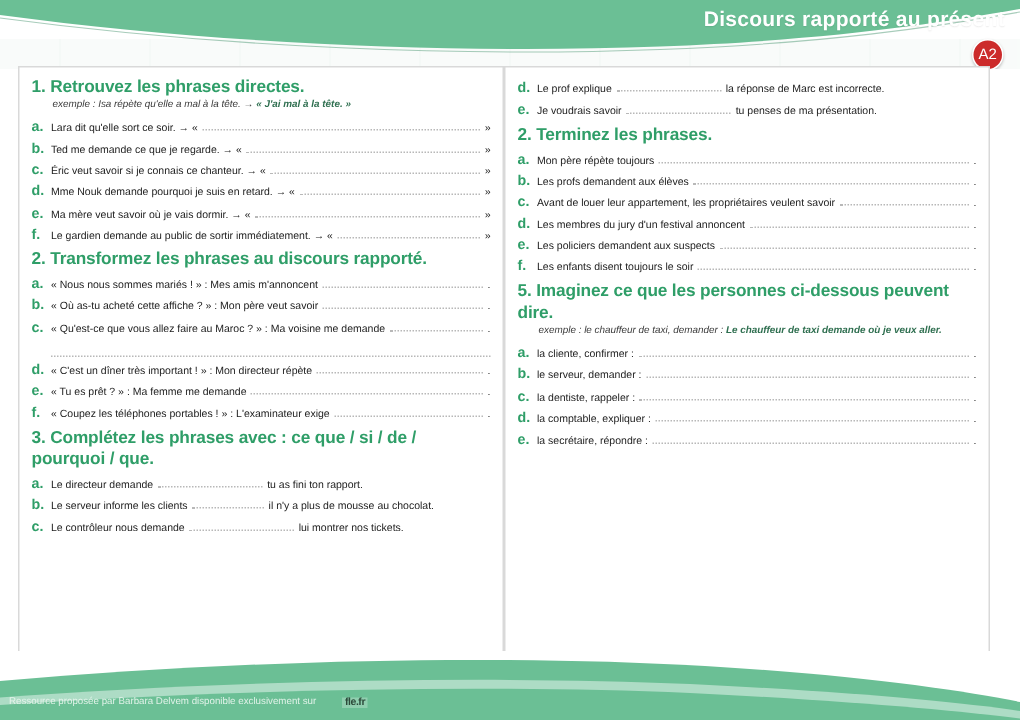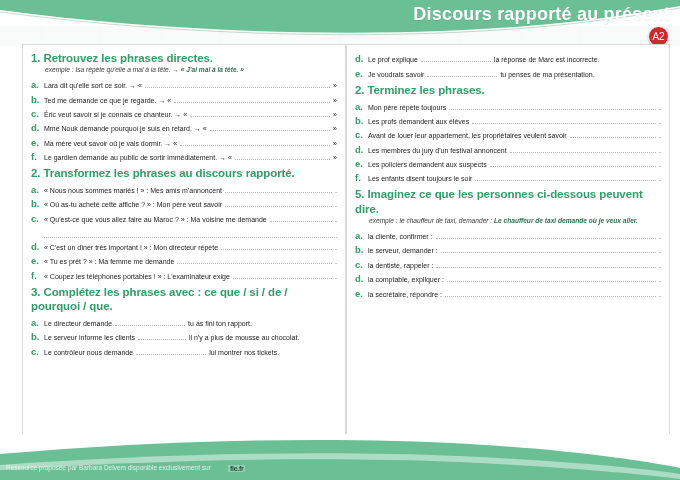--- a/index.html
+++ b/index.html
@@ -15,21 +15,21 @@
   .header {
     position: absolute; top: 0; left: 0;
     width: 680px; height: 46px;
     overflow: hidden;
   }
   .header svg { position: absolute; top: 0; left: 0; }
   .header-title {
     position: absolute;
     right: 10px; top: 4px;
     color: #ffffff;
-    font-size: 18px;
+    font-size: 14px;
     font-weight: bold;
     letter-spacing: 0.2px;
     white-space: nowrap;
     text-shadow: 0 1px 1px rgba(0,0,0,0.08);
   }
   .level-badge {
     position: absolute;
     right: 11px; top: 26px;
     width: 21px; height: 21px;
     border-radius: 50%;
@@ -66,21 +66,21 @@
     font-weight: bold;
     color: #2c4a3a;
     background: rgba(255,255,255,0.25);
     padding: 0 2px;
     letter-spacing: -0.3px;
   }
 
   
   .sheet {
     position: absolute;
-    top: 44px; left: 22px;
+    top: 44px; left: 12px;
     width: 656px; height: 400px;
     display: flex;
     gap: 0;
   }
   .column {
     width: 324px;
     background: #ffffff;
     border: 1px solid #d9d9d9;
     padding: 6px 8px 4px 8px;
     position: relative;

